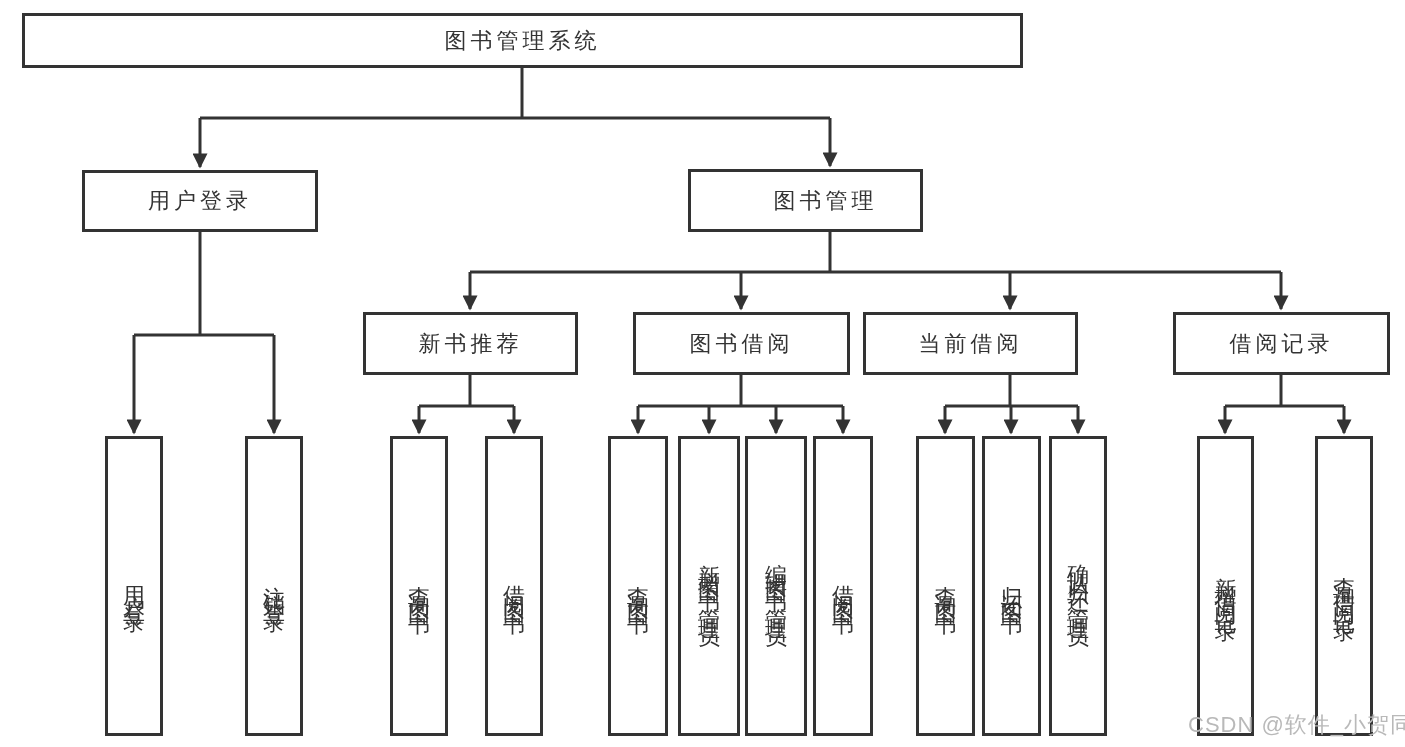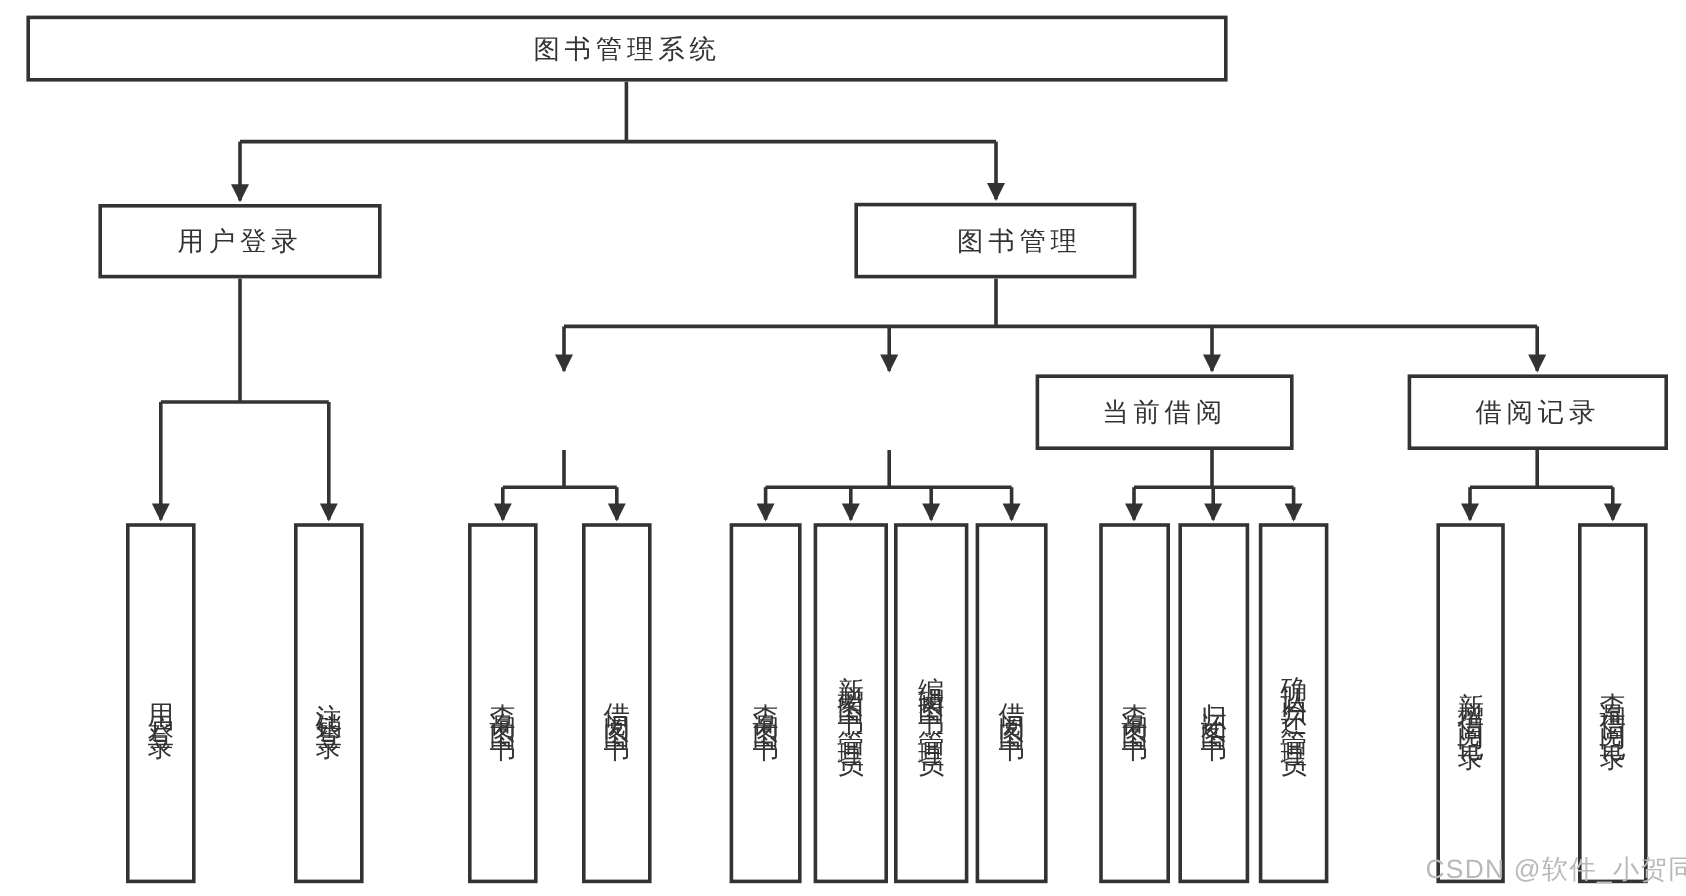--- a/index.html
+++ b/index.html
@@ -101,22 +101,24 @@
 
     <line x1="1281" y1="375" x2="1281" y2="406"></line>
     <line x1="1225" y1="406" x2="1344" y2="406"></line>
     <line x1="1225" y1="406" x2="1225" y2="433" marker-end="url(#arr)"></line>
     <line x1="1344" y1="406" x2="1344" y2="433" marker-end="url(#arr)"></line>
   </svg>
 
   <div class="node h" style="left:22px;top:13px;width:1001px;height:55px;">图书管理系统</div>
 
   <div class="node h" style="left:82px;top:170px;width:236px;height:62px;">用户登录</div>
-  <div class="node h" style="left:712px;top:169px;width:235px;height:63px;padding-left:40px;">图书管理</div>
+  <div class="node h" style="left:688px;top:169px;width:235px;height:63px;padding-left:40px;">图书管理</div>
 
+  <div class="node h" style="left:363px;top:312px;width:215px;height:63px;">新书推荐</div>
+  <div class="node h" style="left:633px;top:312px;width:217px;height:63px;">图书借阅</div>
   <div class="node h" style="left:863px;top:312px;width:215px;height:63px;">当前借阅</div>
   <div class="node h" style="left:1173px;top:312px;width:217px;height:63px;">借阅记录</div>
 
   <div class="node v" style="left:105px;top:436px;width:58px;height:300px;">
     <span class="vtext">用户登录</span>
   </div>
   <div class="node v" style="left:245px;top:436px;width:58px;height:300px;">
     <span class="vtext">注销登录</span>
   </div>
 

